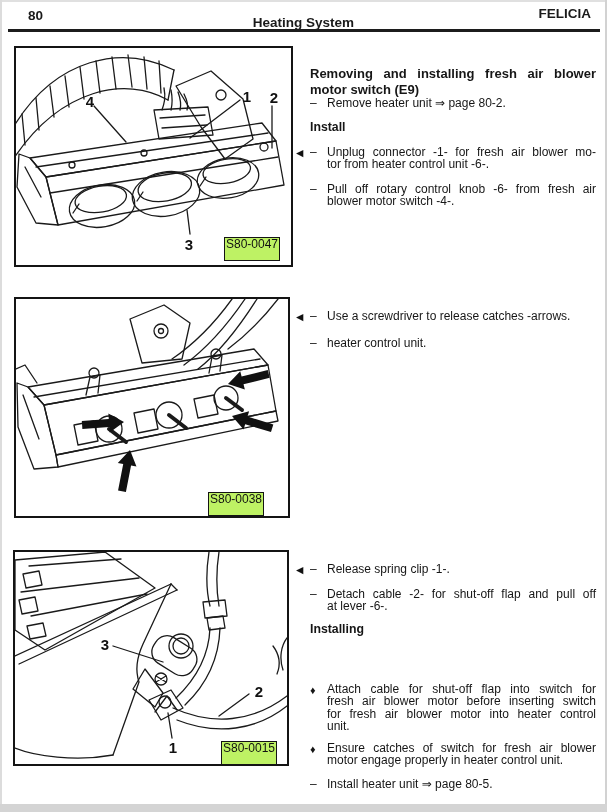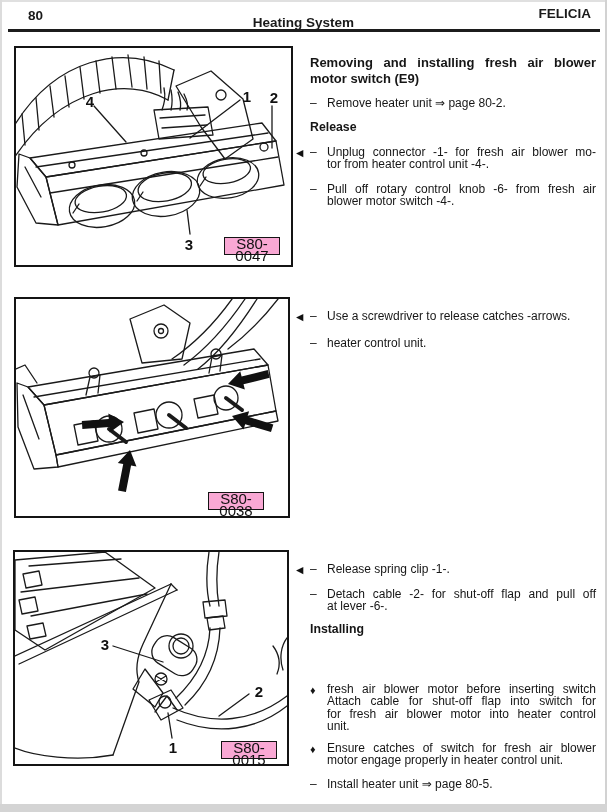--- a/index.html
+++ b/index.html
@@ -10,22 +10,22 @@
   }
   
   .pageno { position:absolute; left:28px; top:8px; font-size:13.5px; font-weight:bold; }
   .htitle { position:absolute; left:0; right:0; top:15px; text-align:center; font-size:13.5px; font-weight:bold; }
   .brand  { position:absolute; right:16px; top:6px; font-size:13.5px; font-weight:bold; }
   .rule   { position:absolute; left:8px; top:29px; width:592px; height:2.5px; background:#1c1c1c; }
   
   .figure { position:absolute; border:2px solid #141414; background:#fff; box-sizing:border-box; }
   .figure svg { position:absolute; left:0; top:0; }
   .callout { position:absolute; transform:translate(-50%,-50%); font-size:15px; font-weight:bold; color:#111; }
-  .figcode { position:absolute; box-sizing:border-box; border:1.5px solid #141414; background:#f9a8d4;
-             width:56px; height:18px; line-height:12px; font-size:15px; text-align:center; color:#111; }
+  .figcode { position:absolute; box-sizing:border-box; border:1.5px solid #141414; background:#bef264;
+             width:56px; height:24px; line-height:12px; font-size:12px; text-align:center; color:#111; }
   
   .blk { position:absolute; left:310px; width:286px; font-size:12px; line-height:12.3px; color:#161616; }
   .heading { font-size:13px; font-weight:bold; line-height:15.5px; }
   .subhead { font-size:12.3px; font-weight:bold; }
   .item { display:flex; }
   .item .mk { width:17px; flex:none; }
   .item .bd { flex:1; min-width:0; }
   .jl { text-align:justify; text-align-last:justify; }
   .pointer { position:absolute; left:-14px; top:1px; font-size:9.5px; color:#111; }
   .indent2 { padding-left:20px; }
@@ -212,38 +212,38 @@
         <path d="M234,142 L204,164"></path>
         <path d="M157,186 L153,161"></path>
       </g>
     </svg>
     <span class="callout" style="left:90px; top:92px">3</span>
     <span class="callout" style="left:244px; top:139px">2</span>
     <span class="callout" style="left:158px; top:195px">1</span>
     <span class="figcode" style="left:206px; top:189px">S80-0015</span>
   </div>
 
-  <div class="blk heading" style="top:55px">
+  <div class="blk heading" style="top:66px">
     <div class="jl">Removing and installing fresh air blower</div>
     <div>motor switch (E9)</div>
   </div>
 
   <div class="blk item" style="top:97px">
     <span class="mk">–</span>
     <span class="bd">Remove heater unit ⇒ page 80-2.</span>
   </div>
 
-  <div class="blk subhead" style="top:121px">Release</div>
+  <div class="blk subhead" style="top:121px">Install</div>
 
   <div class="blk item" style="top:146px">
     <span class="pointer">◀</span>
     <span class="mk">–</span>
     <span class="bd">
       <div class="jl">Unplug connector -1- for fresh air blower mo-</div>
-      <div>tor from heater control unit -4-.</div>
+      <div>tor from heater control unit -6-.</div>
     </span>
   </div>
 
   <div class="blk item" style="top:183px">
     <span class="mk">–</span>
     <span class="bd">
       <div class="jl">Pull off rotary control knob -6- from fresh air</div>
       <div>blower motor switch -4-.</div>
     </span>
   </div>
@@ -276,22 +276,22 @@
   </div>
 
   <div class="blk subhead" style="top:623px">Installing</div>
 
   <div class="blk" style="top:648px">
   </div>
 
   <div class="blk item diamond" style="top:683px">
     <span class="mk">♦</span>
     <span class="bd">
+      <div class="jl">Attach cable for shut-off flap into switch for</div>
       <div class="jl">fresh air blower motor before inserting switch</div>
-      <div class="jl">Attach cable for shut-off flap into switch for</div>
       <div class="jl">for fresh air blower motor into heater control</div>
       <div>unit.</div>
     </span>
   </div>
 
   <div class="blk item diamond" style="top:742px">
     <span class="mk">♦</span>
     <span class="bd">
       <div class="jl">Ensure catches of switch for fresh air blower</div>
       <div>motor engage properly in heater control unit.</div>

